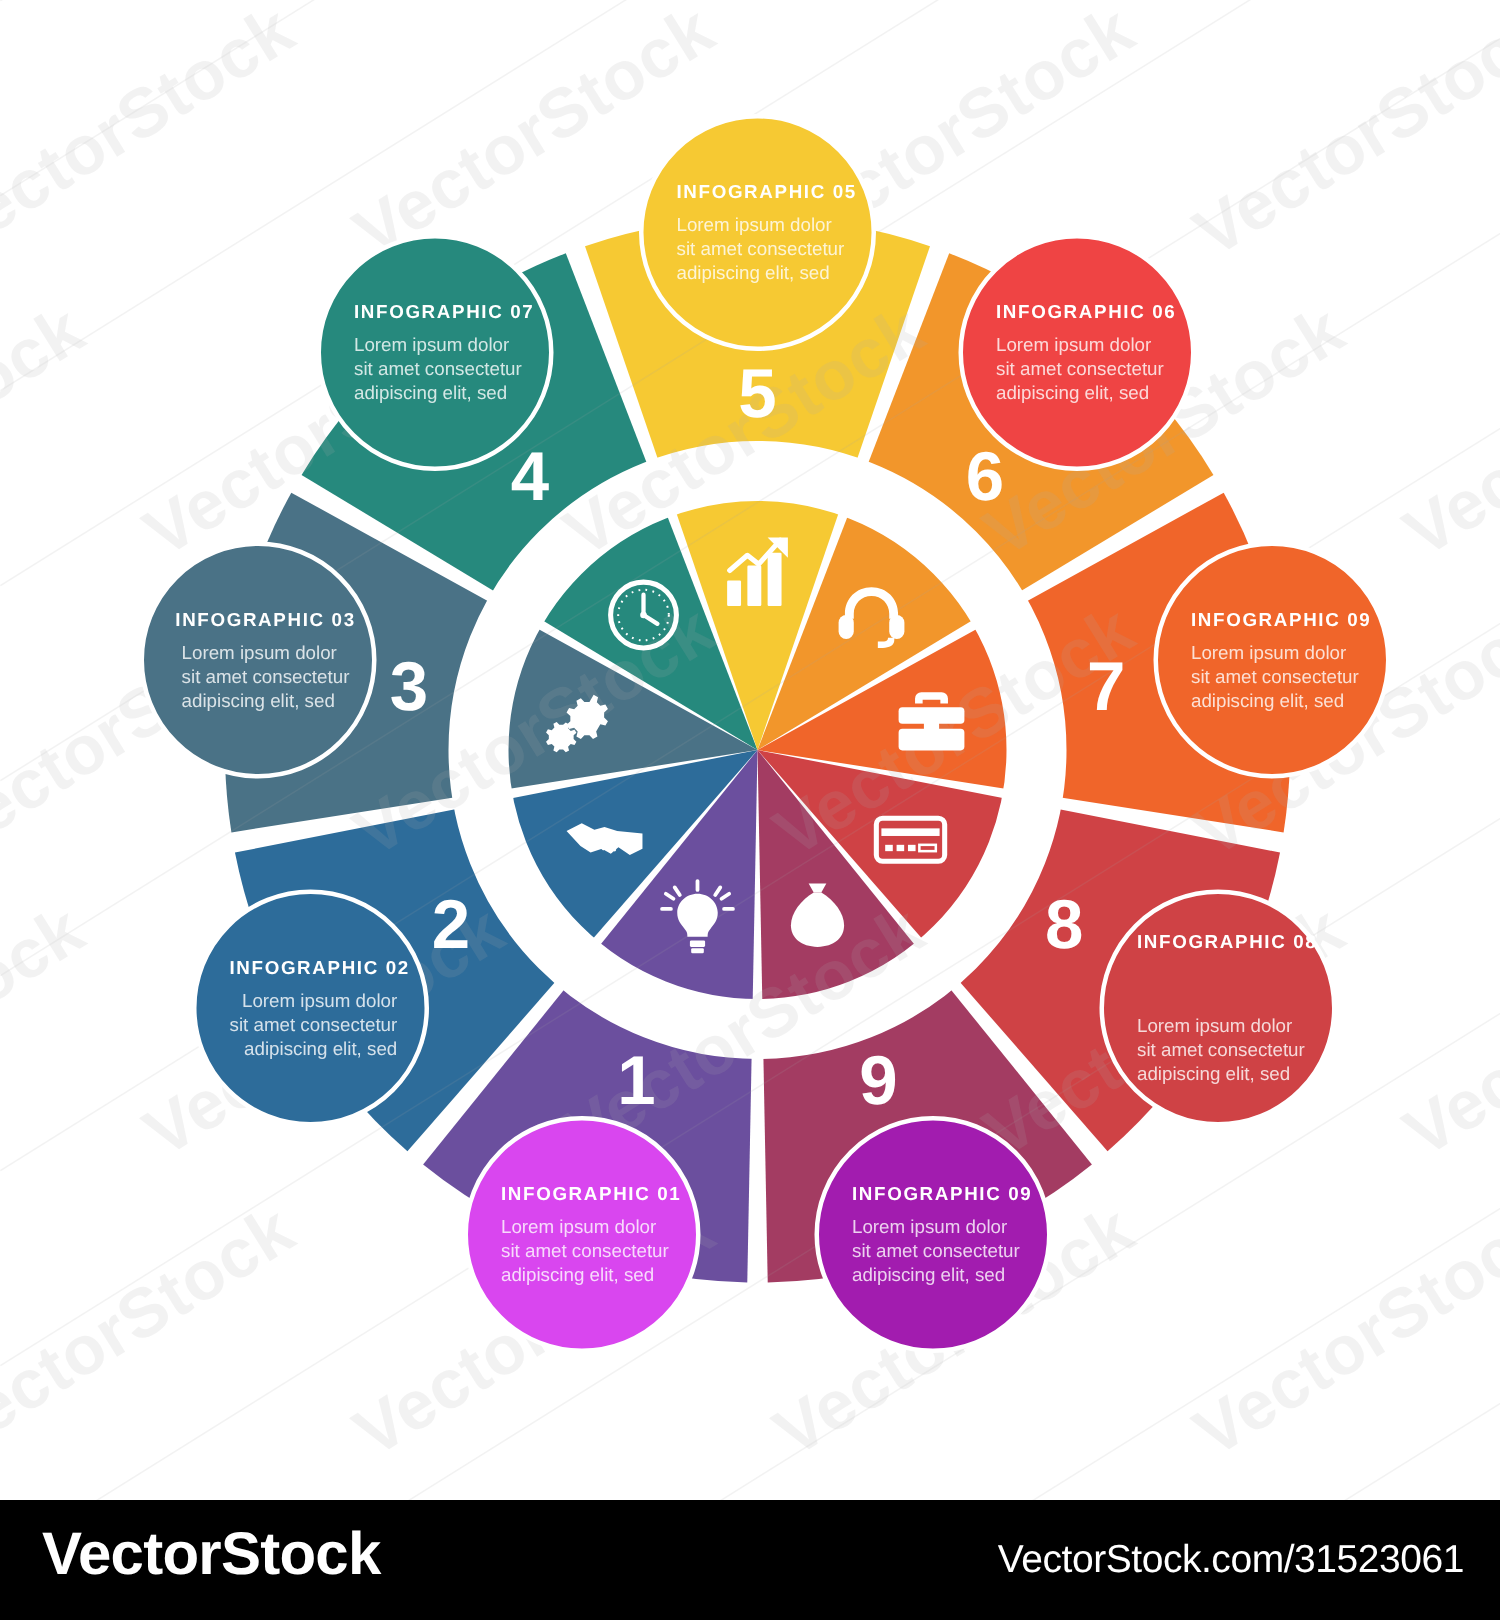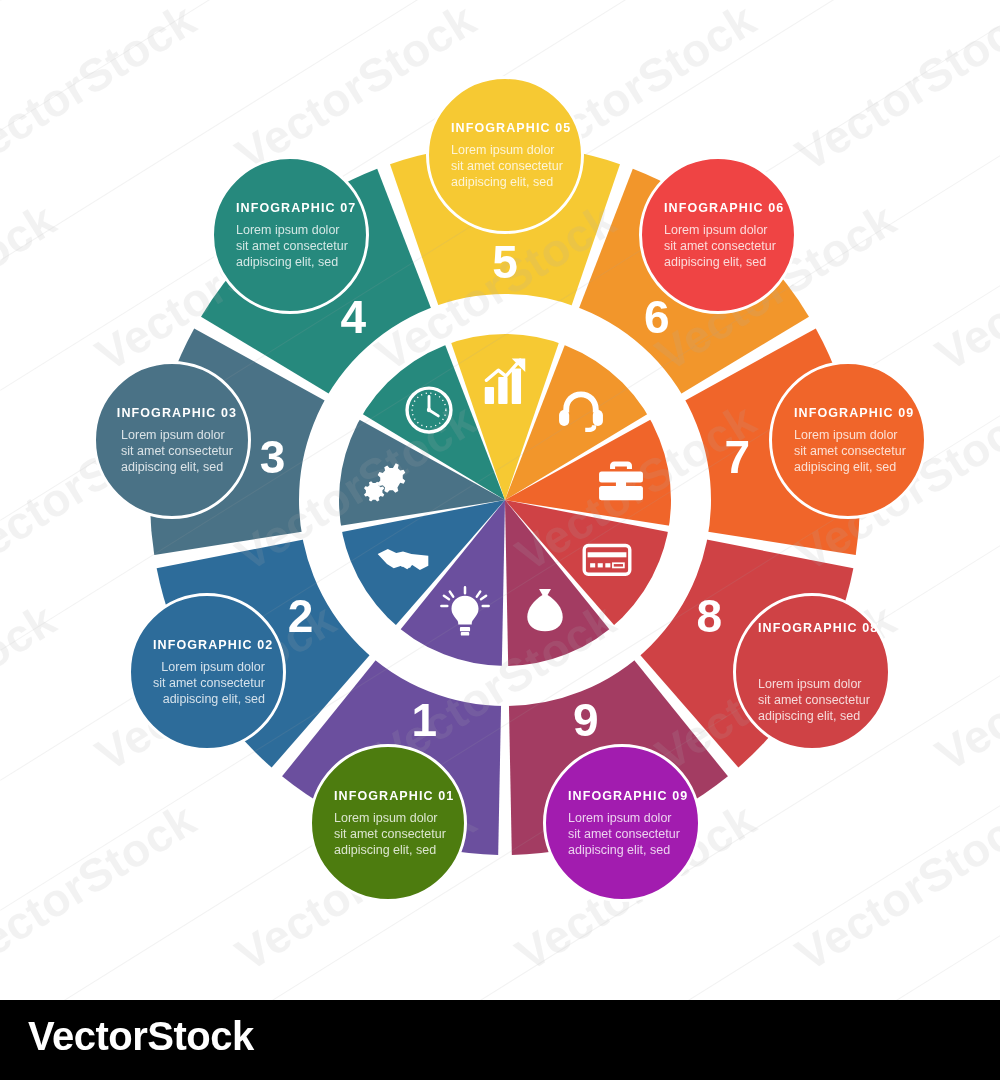--- a/index.html
+++ b/index.html
@@ -160,21 +160,21 @@
       <div class="wm-line" style="left: 0px; top: 910px;"></div>
       <div class="wm-line" style="left: 0px; top: 1040px;"></div>
       <div class="wm-line" style="left: 0px; top: 1170px;"></div>
       <div class="wm-line" style="left: 0px; top: 1300px;"></div>
       <div class="wm-line" style="left: 0px; top: 1430px;"></div>
       <div class="wm-line" style="left: 0px; top: 1560px;"></div>
       <div class="wm-line" style="left: 0px; top: 1690px;"></div>
     </div>
 
   <div id="bubbles">
-      <div class="bubble" style="left: 309px; top: 744px; background: #4d7c0f;">
+      <div class="bubble" style="left: 309px; top: 744px; background: #d946ef;">
         <div class="bubble-title">INFOGRAPHIC  01</div>
         <div class="bubble-body">Lorem ipsum dolor
 sit amet consectetur
 adipiscing elit, sed</div>
       </div>
       <div class="bubble" style="left: 128px; top: 593px; background: rgb(45, 108, 154); text-align: right;">
         <div class="bubble-title">INFOGRAPHIC  02</div>
         <div class="bubble-body">Lorem ipsum dolor
 sit amet consectetur
 adipiscing elit, sed</div>
@@ -308,13 +308,14 @@
           <path d="M32 24v3m0 18v3" stroke="#fff" stroke-width="3" stroke-linecap="round"></path>
           <path d="M37 29c0-3-2.5-4-5-4s-5 1.2-5 4 3 3.6 5 4.3 5 1.5 5 4.5-2.5 4.5-5 4.5-5-1.5-5-4" fill="none" stroke="#fff" stroke-width="3" stroke-linecap="round"></path>
         </svg>
       </div>
     </div>
 
 </div>
 
 <div id="footer">
   <div id="footer-logo">VectorStock</div>
+  <div id="footer-url">VectorStock.com/31523061</div>
 </div>
 
 </body></html>

